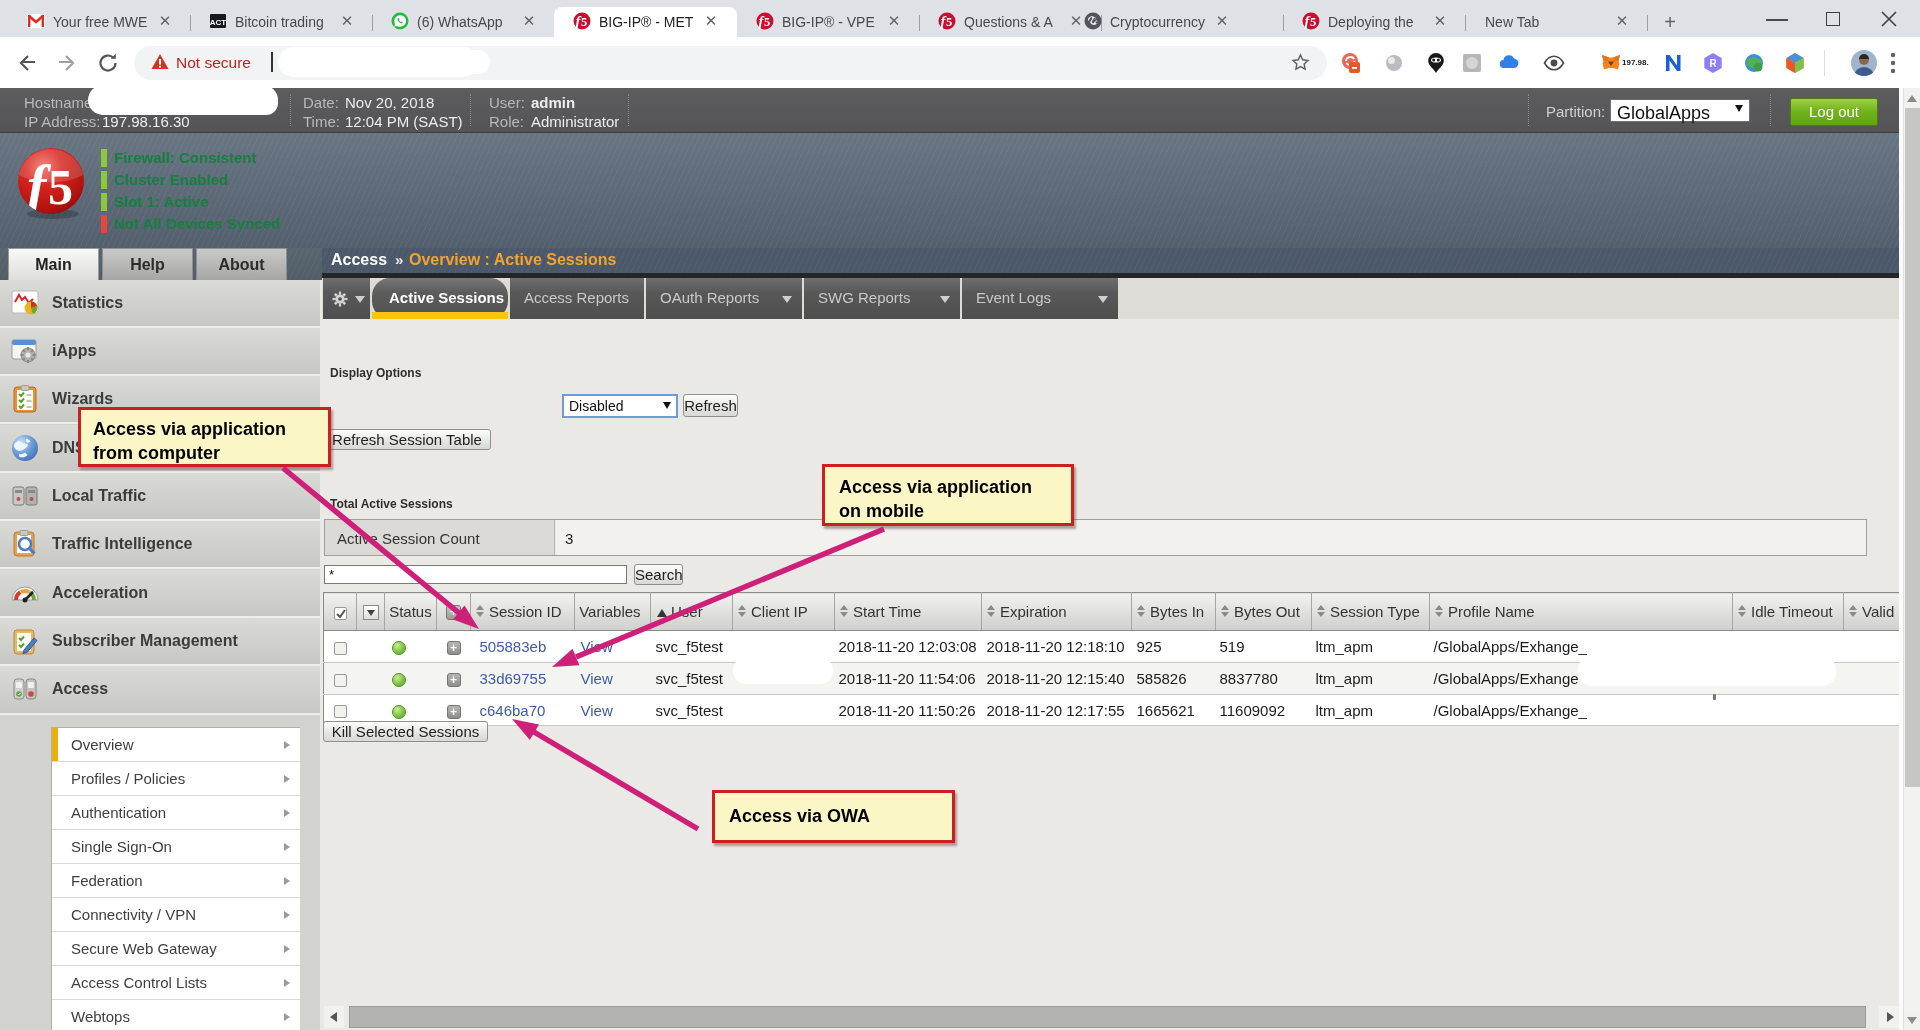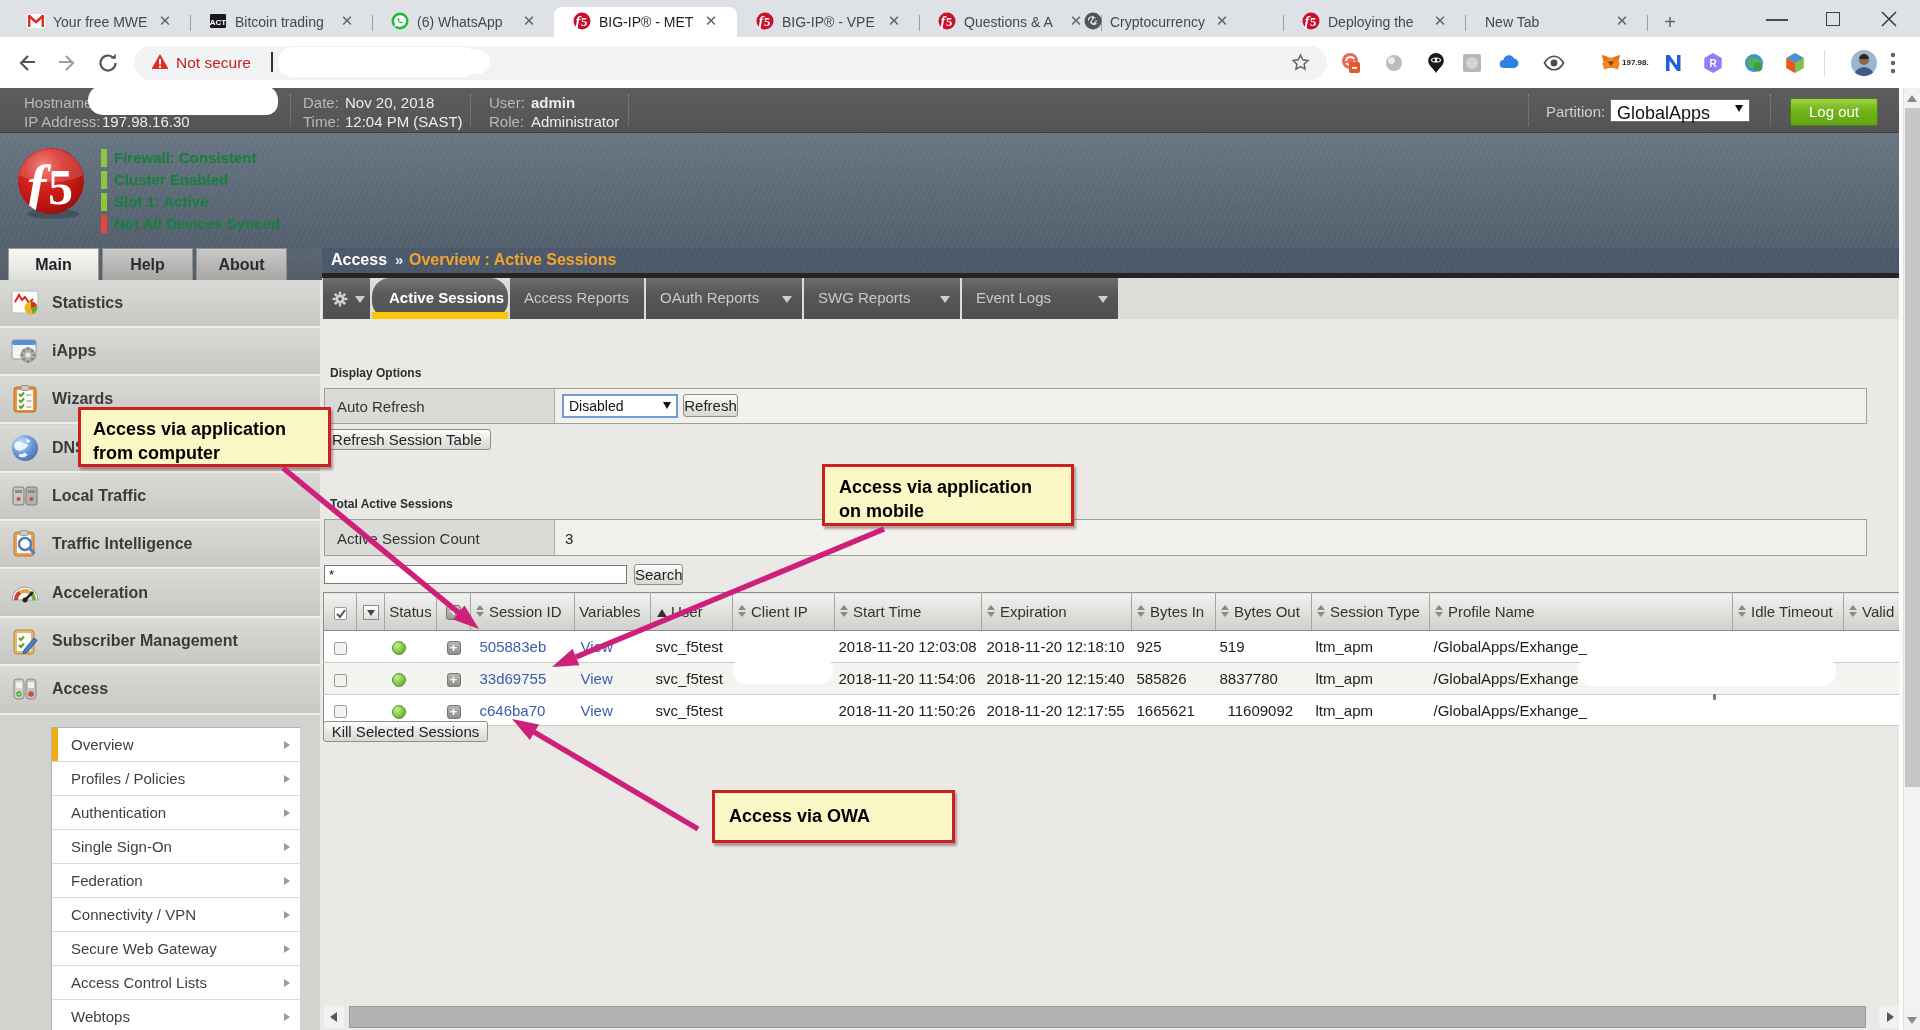--- a/index.html
+++ b/index.html
@@ -523,26 +523,20 @@
 <div class="abs dtab" style="left:804px;width:156px;">
       <div class="tt" style="left:14px;">SWG Reports</div>
       <span class="dda" style="right:10px;"></span>
     </div>
 <div class="abs dtab" style="left:962px;width:156px;">
       <div class="tt" style="left:14px;">Event Logs</div>
       <span class="dda" style="right:10px;"></span>
     </div>
 
 <div class="abs sechdr" style="left:330px;top:366px;">Display Options</div>
-<div class="abs lrow" style="left:324px;top:388px;width:1543px;height:36px;">
-  <div class="lcell">
-        <span>Auto Refresh</span>
-      </div>
-  <div class="vcell"></div>
-</div>
 <div class="abs" style="left:562px;top:394px;width:116px;height:24px;background:#fff;border:2px solid #6f9bd6;">
   <span style="position:absolute;left:5px;top:2px;font-size:14px;color:#111;">Disabled</span>
   <span style="position:absolute;right:5px;top:6px;width:0;height:0;border-top:7px solid #111;border-left:4.5px solid transparent;border-right:4.5px solid transparent;"></span>
 </div>
 <div class="abs btn" style="left:683px;top:394px;width:55px;height:23px;line-height:21px;">Refresh</div>
 <div class="abs btn" style="left:323px;top:429px;width:168px;height:21px;line-height:19px;">Refresh Session Table</div>
 
 <div class="abs sechdr" style="left:330px;top:497px;">Total Active Sessions</div>
 <div class="abs lrow" style="left:324px;top:519px;width:1543px;height:37px;">
   <div class="lcell">
@@ -637,21 +631,21 @@
   <td></td>
   <td style="padding-left:7px;"><span class="gcirc"></span></td>
   <td style="text-align:center;"><span class="plusb" style="width:14px;height:14px;line-height:12px;">+</span></td>
   <td><span class="lnk" style="margin-left:9px;">c646ba70</span></td>
   <td><span class="lnk" style="margin-left:6px;">View</span></td>
   <td><span style="margin-left:5px;">svc_f5test</span></td>
   <td></td>
   <td><span style="margin-left:4px;">2018-11-20 11:50:26</span></td>
   <td><span style="margin-left:5px;">2018-11-20 12:17:55</span></td>
   <td><span style="margin-left:5px;">1665621</span></td>
-  <td><span style="margin-left:12px;">11609092</span></td>
+  <td><span style="margin-left:4px;">11609092</span></td>
   <td><span style="margin-left:4px;">ltm_apm</span></td>
   <td><span style="margin-left:4px;">/GlobalApps/Exhange_</span></td>
   <td></td>
           <td></td>
 </tr>
 </tbody>
     </table>
 
 <div class="abs" style="left:733px;top:657px;width:100px;height:27px;border-radius:13px;background:#fff;z-index:6;"></div>
 <div class="abs" style="left:1578px;top:656px;width:258px;height:30px;border-radius:14px;background:#fff;z-index:6;"></div>

